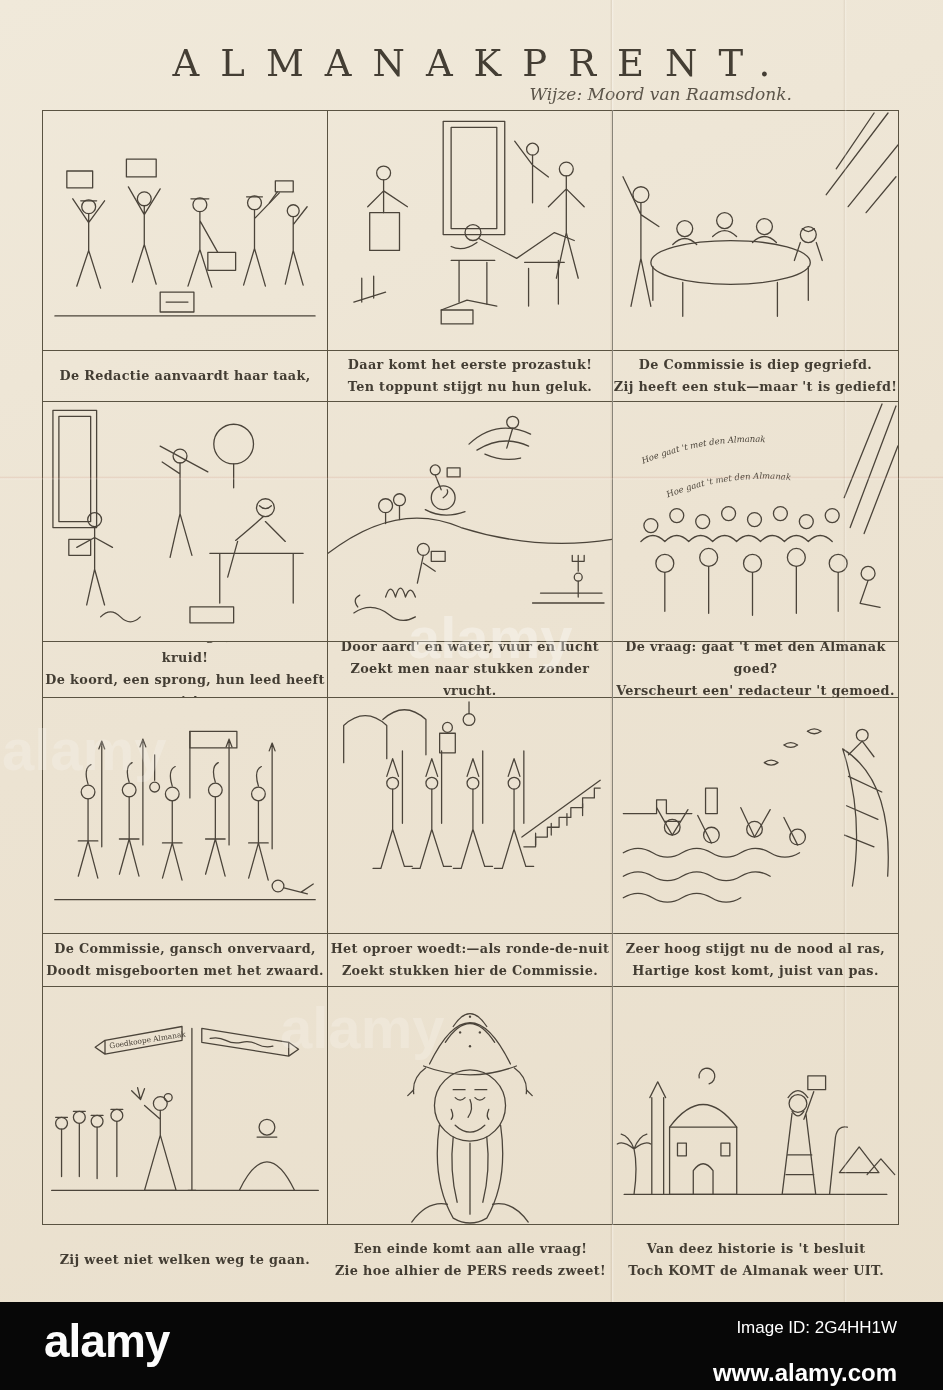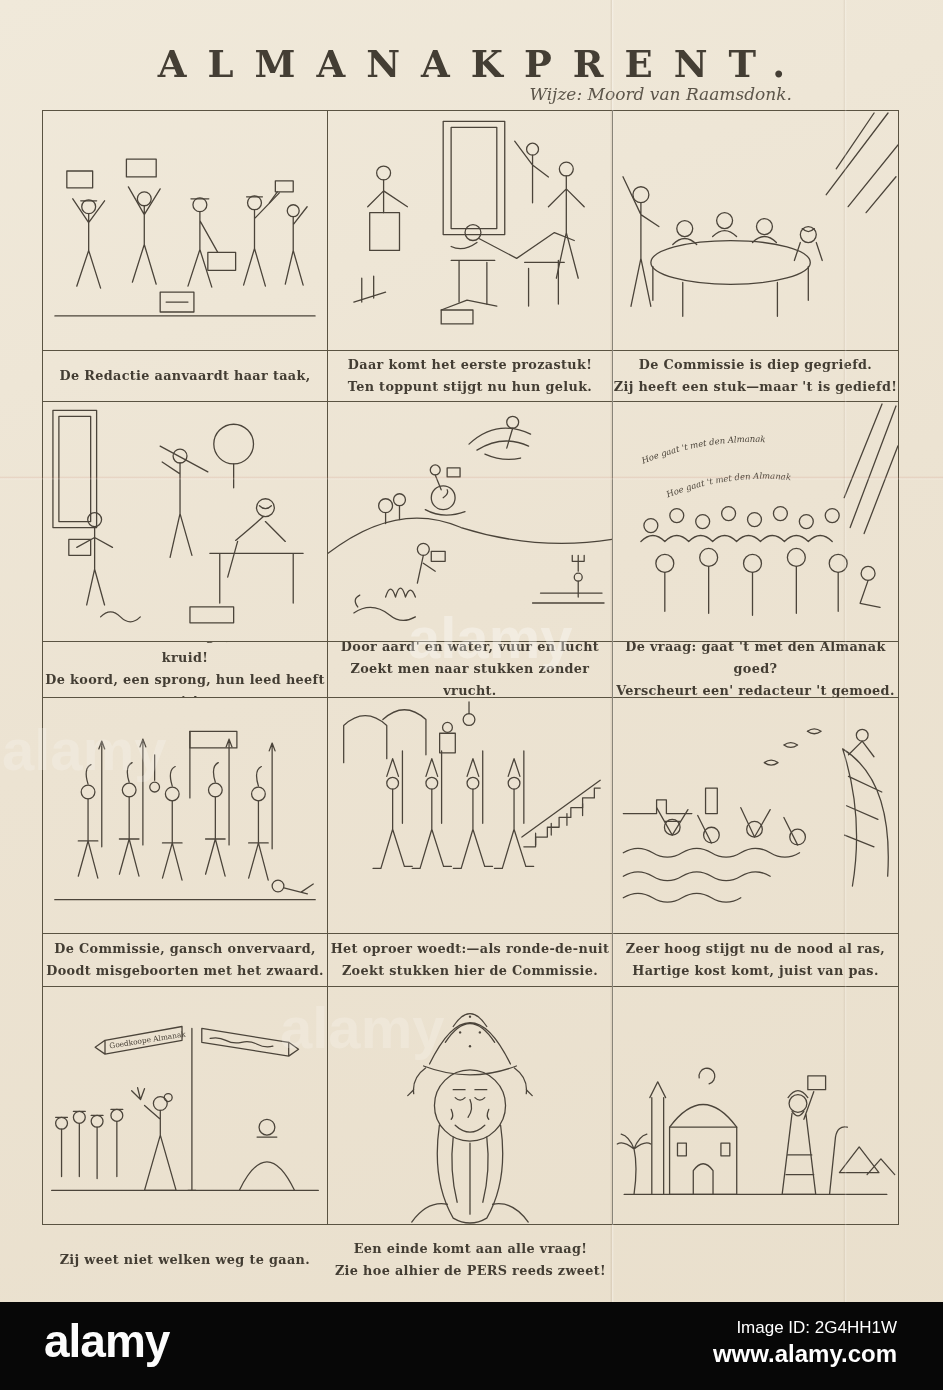--- a/index.html
+++ b/index.html
@@ -5,21 +5,21 @@
   html,body{margin:0;padding:0;background:#888;}
   .stage{position:relative;width:943px;height:1390px;margin:0 auto;overflow:hidden;
          background:linear-gradient(160deg,#f0e9da 0%,#ece3d2 45%,#e9dfcc 100%);
          font-family:"DejaVu Serif","Liberation Serif",serif;}
   
   .crease-v{position:absolute;top:0;width:4px;height:1302px;pointer-events:none;
             background:linear-gradient(90deg,rgba(120,90,60,0) 0%,rgba(120,90,60,.14) 35%,rgba(255,255,255,.30) 60%,rgba(120,90,60,0) 100%);}
   .crease-h{position:absolute;left:0;width:943px;height:4px;pointer-events:none;
             background:linear-gradient(180deg,rgba(190,110,90,0) 0%,rgba(190,110,90,.16) 45%,rgba(255,255,255,.22) 70%,rgba(190,110,90,0) 100%);}
   .title{position:absolute;top:42px;left:0;width:943px;text-align:center;
-         font-size:37px;letter-spacing:21px;text-indent:21px;color:#443e34;font-weight:700;}
+         font-size:37px;letter-spacing:21px;text-indent:21px;color:#443e34;font-weight:400;}
   .subtitle{position:absolute;top:84px;left:0;width:792px;text-align:right;
             font-style:italic;font-size:17px;color:#5c554a;}
   .grid{position:absolute;left:42px;top:110px;width:857px;height:1115px;
         border:1.6px solid #5a5342;box-sizing:border-box;display:flex;flex-direction:column;}
   .row{display:flex;border-bottom:1px solid #5a5342;}
   .row:last-child{border-bottom:none;}
   .cell{width:33.3333%;box-sizing:border-box;border-right:1px solid #5a5342;position:relative;overflow:hidden;}
   .cell:last-child{border-right:none;}
   .r-img1{height:241px}.r-cap1{height:52px}
   .r-img2{height:240px}.r-cap2{height:55px}
@@ -36,21 +36,21 @@
   .art text,.art textPath{fill:#4b443a;stroke:none;font-family:"DejaVu Serif",serif;}
   .art .dot{fill:#4b443a;stroke:none;}
   .wm{position:absolute;font-family:"Liberation Sans","DejaVu Sans",sans-serif;font-weight:bold;
       font-size:58px;color:rgba(255,255,255,.34);letter-spacing:0;pointer-events:none;}
   .wm.faint{color:rgba(255,255,255,.20);}
   .bar{position:absolute;left:0;top:1302px;width:943px;height:88px;background:#070707;}
   .bar-logo{position:absolute;left:44px;top:14px;color:#fcfcfc;font-family:"Liberation Sans","DejaVu Sans",sans-serif;
             font-weight:bold;font-size:46px;letter-spacing:-1px;line-height:1.1;}
   .bar-right{position:absolute;right:46px;top:16px;text-align:right;color:#fff;
              font-family:"Liberation Sans","DejaVu Sans",sans-serif;}
-  .bar-id{font-size:17px;font-weight:400;margin-bottom:2px;}
+  .bar-id{font-size:17px;font-weight:400;margin-bottom:21px;}
   .bar-url{font-size:24px;font-weight:bold;}
 </style>
 </head>
 <body>
 
 <div class="stage">
 
   <div class="title">ALMANAKPRENT.</div>
   <div class="subtitle">Wijze: Moord van Raamsdonk.</div>
 
@@ -381,20 +381,26 @@
         <div class="cap">
       <div>Zij weet niet welken weg te gaan.</div>
         </div>
       </div>
     <div class="bcell">
         <div class="cap">
       <div>Een einde komt aan alle vraag!</div>
       <div>Zie hoe alhier de PERS reeds zweet!</div>
         </div>
       </div>
+    <div class="bcell">
+        <div class="cap">
+      <div>Van deez historie is 't besluit</div>
+      <div>Toch KOMT de Almanak weer UIT.</div>
+        </div>
+      </div>
   </div>
 
   <div class="crease-v" style="left:610px"></div>
   <div class="crease-v" style="left:843px;opacity:.7"></div>
   <div class="crease-h" style="top:476px"></div>
 
   <div class="wm" style="left:408px;top:604px">alamy</div>
   <div class="wm faint" style="left:2px;top:716px">alamy</div>
   <div class="wm faint" style="left:280px;top:994px">alamy</div>
 

